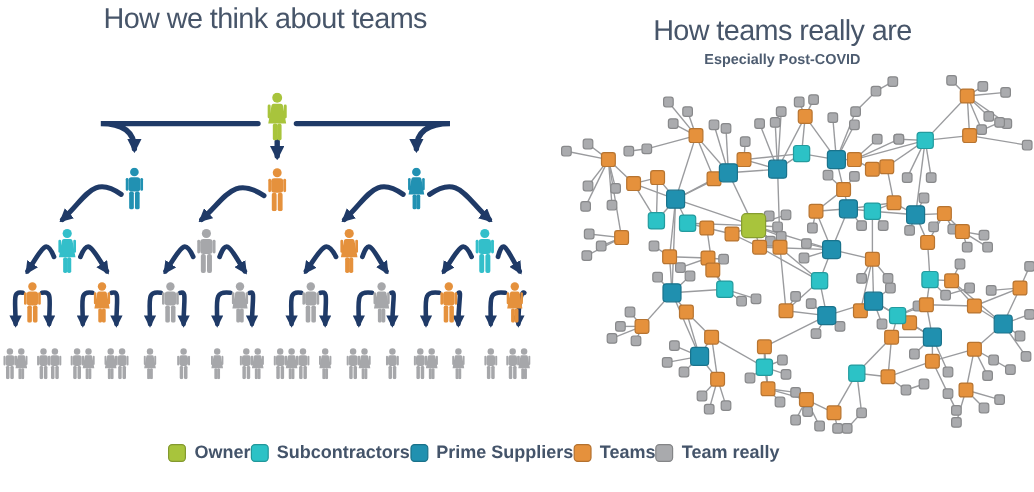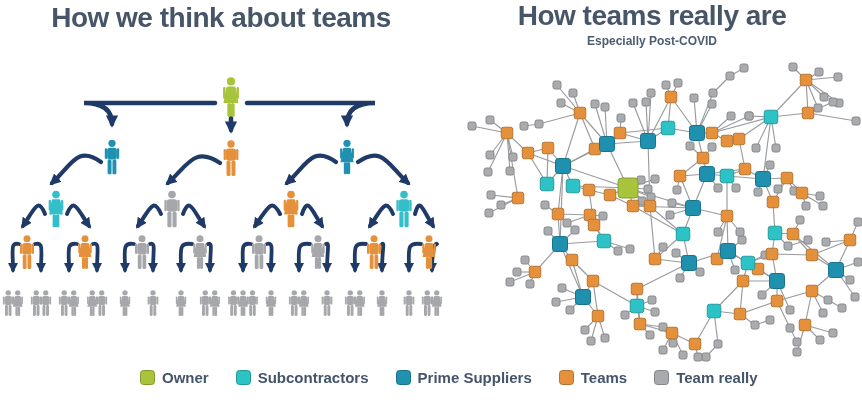--- a/index.html
+++ b/index.html
@@ -1,25 +1,25 @@
 <!DOCTYPE html>
 <html><head>
 <meta charset="utf-8">
 <style>
   html,body{margin:0;padding:0;background:#ffffff;}
   body{width:862px;height:410px;position:relative;overflow:hidden;
        font-family:"Liberation Sans",sans-serif;}
   .hdr{position:absolute;text-align:center;color:#475569;}
   .hdr-left{left:0;top:2px;width:442px;}
-  .hdr-right{left:442px;top:0;width:420px;}
-  .title{font-size:28px;font-weight:bold;letter-spacing:-0.5px;line-height:1.15;}
+  .hdr-right{left:442px;top:12px;width:420px;}
+  .title{font-size:24px;font-weight:normal;letter-spacing:-0.5px;line-height:1.15;}
   .subtitle{font-size:12px;font-weight:bold;color:#4d5c70;margin-top:2px;}
   #scene{position:absolute;left:0;top:0;}
   .legend{position:absolute;left:140px;top:369px;width:660px;display:flex;
-          gap:27px;align-items:center;justify-content:flex-start;}
+          align-items:center;justify-content:flex-start;}
   .lg-item{display:flex;align-items:center;gap:7px;}
   .lg-swatch{width:15px;height:15px;border-radius:3.5px;border:1.5px solid rgba(0,0,0,0.18);
              box-sizing:border-box;display:inline-block;}
   .lg-label{font-size:15px;font-weight:bold;color:#44546a;white-space:nowrap;}
 </style>
 </head>
 <body>
 
 <div class="hdr hdr-left">
   <div class="title">How we think about teams</div>

